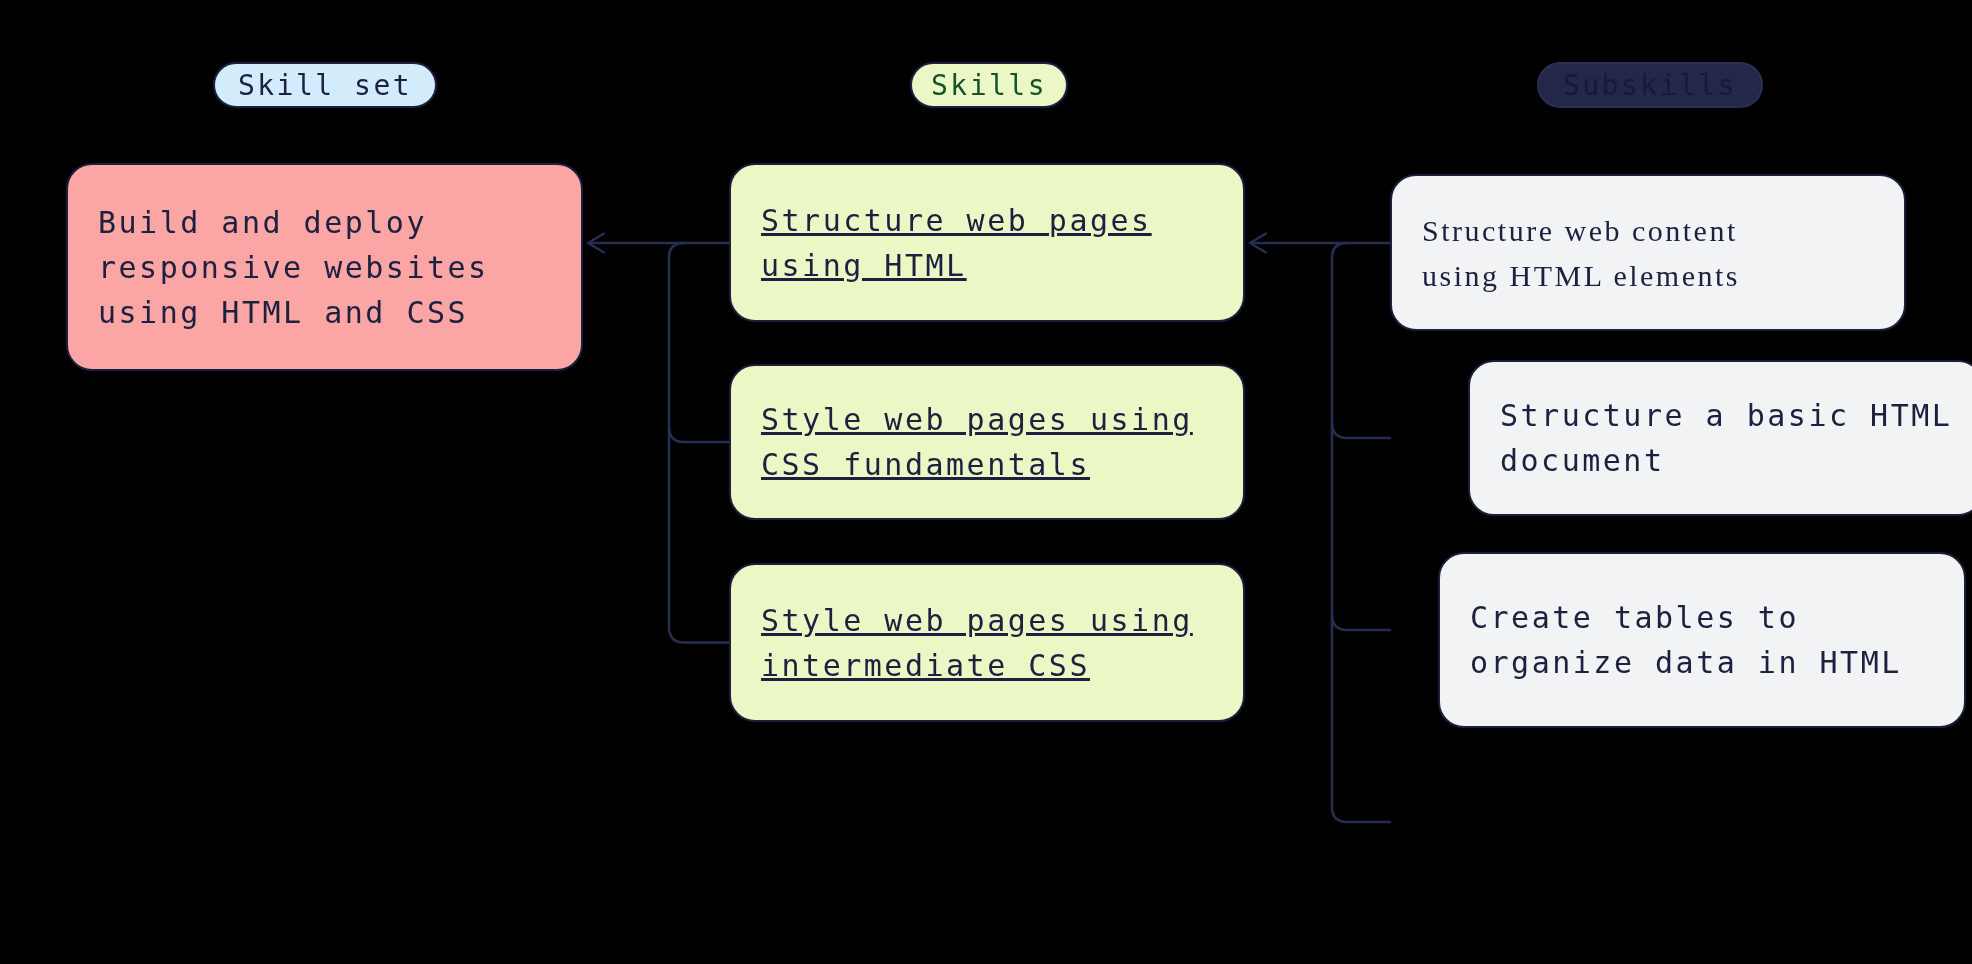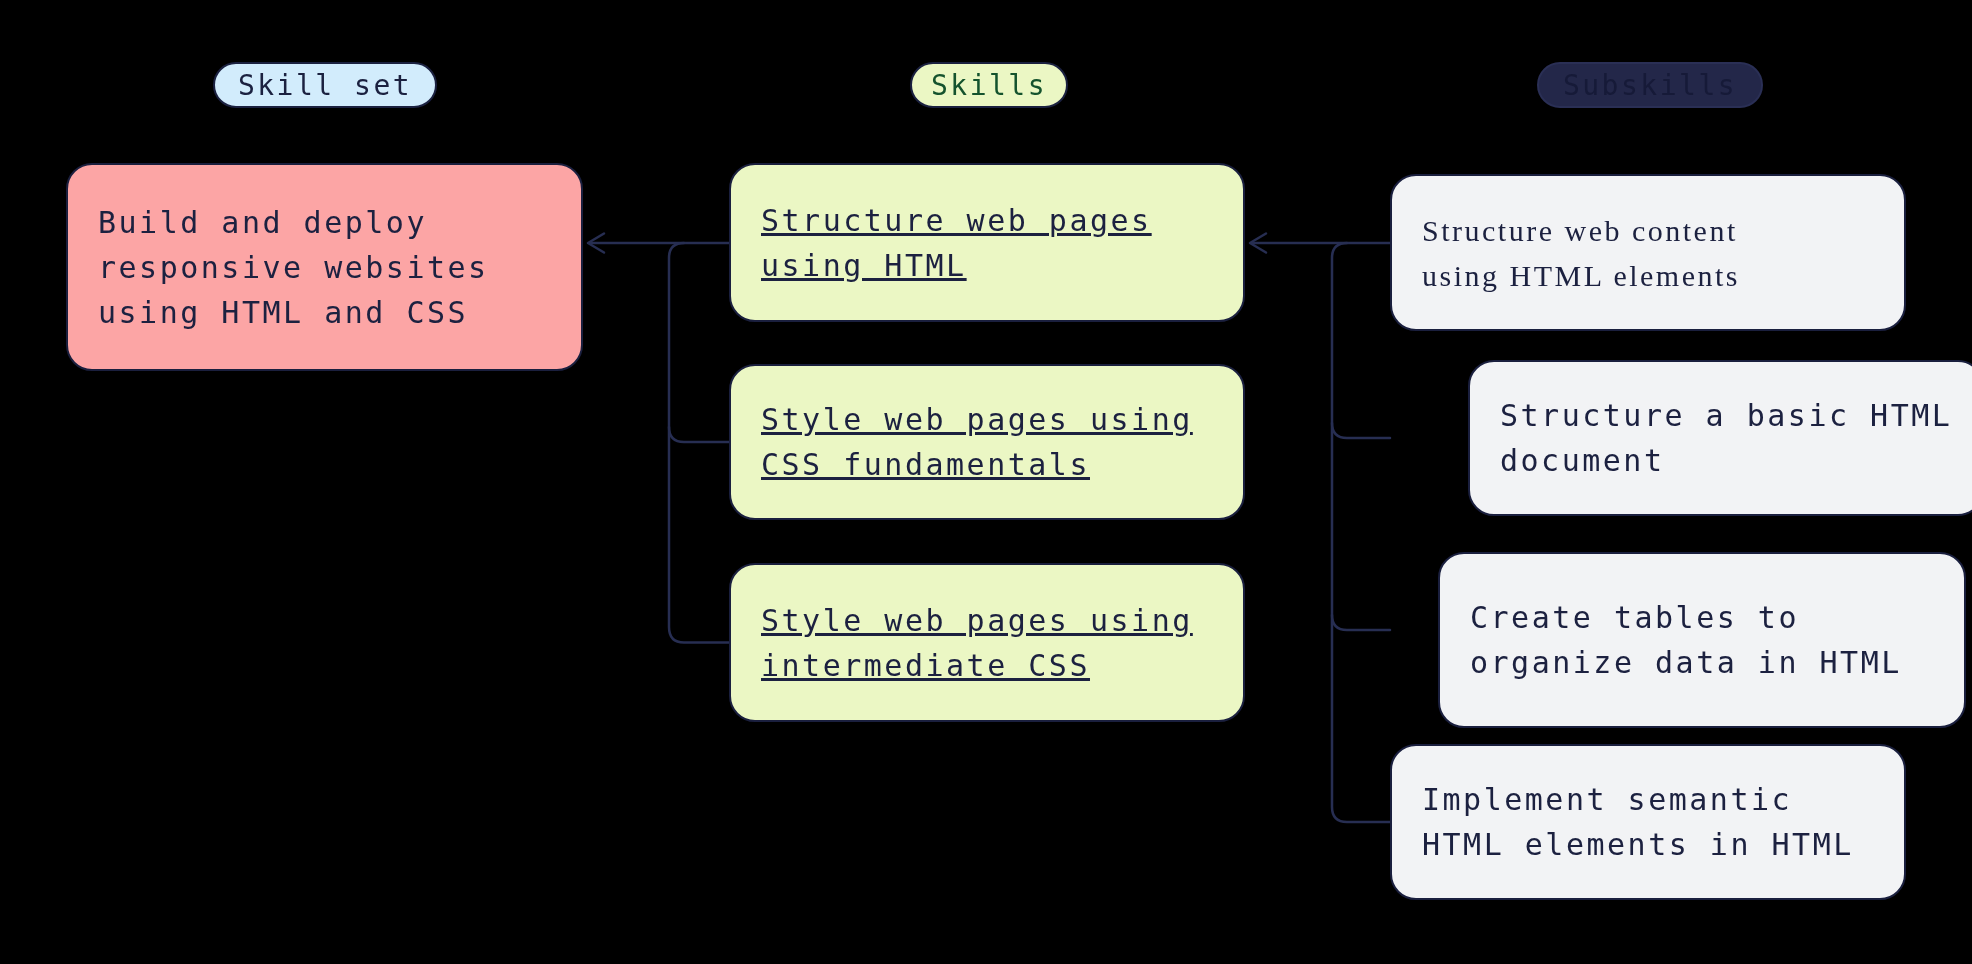--- a/index.html
+++ b/index.html
@@ -117,16 +117,14 @@
 CSS fundamentals</div>
   <div class="node node-green" style="left:729px; top:563px; width:516px; height:159px;">Style web pages using
 intermediate CSS</div>
 
   <div class="node node-white" style="left:1390px; top:174px; width:516px; height:157px;font-family:Liberation Serif, serif;">Structure web content
 using HTML elements</div>
   <div class="node node-white" style="left:1468px; top:360px; width:516px; height:156px;">Structure a basic HTML
 document</div>
   <div class="node node-white" style="left:1390px; top:552px; width:528px; height:176px;margin-left:48px;">Create tables to
 organize data in HTML</div>
-  <div class="node node-white" style="left:1390px; top:744px; width:516px; height:156px;">Implement semantic
-HTML elements in HTML</div>
 
 </div>
 
 </body></html>

